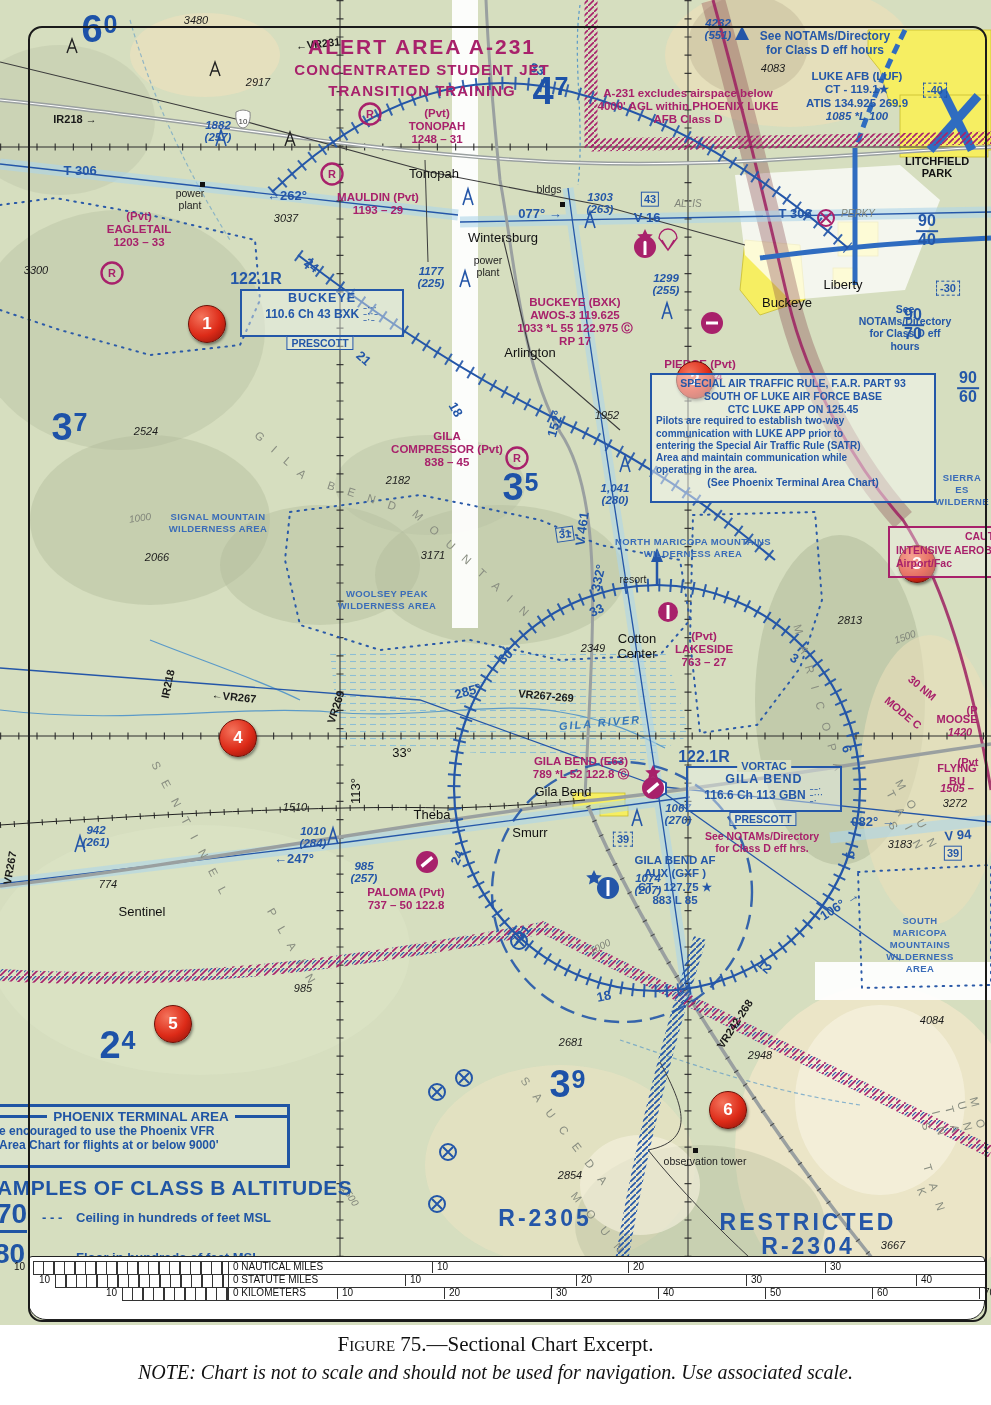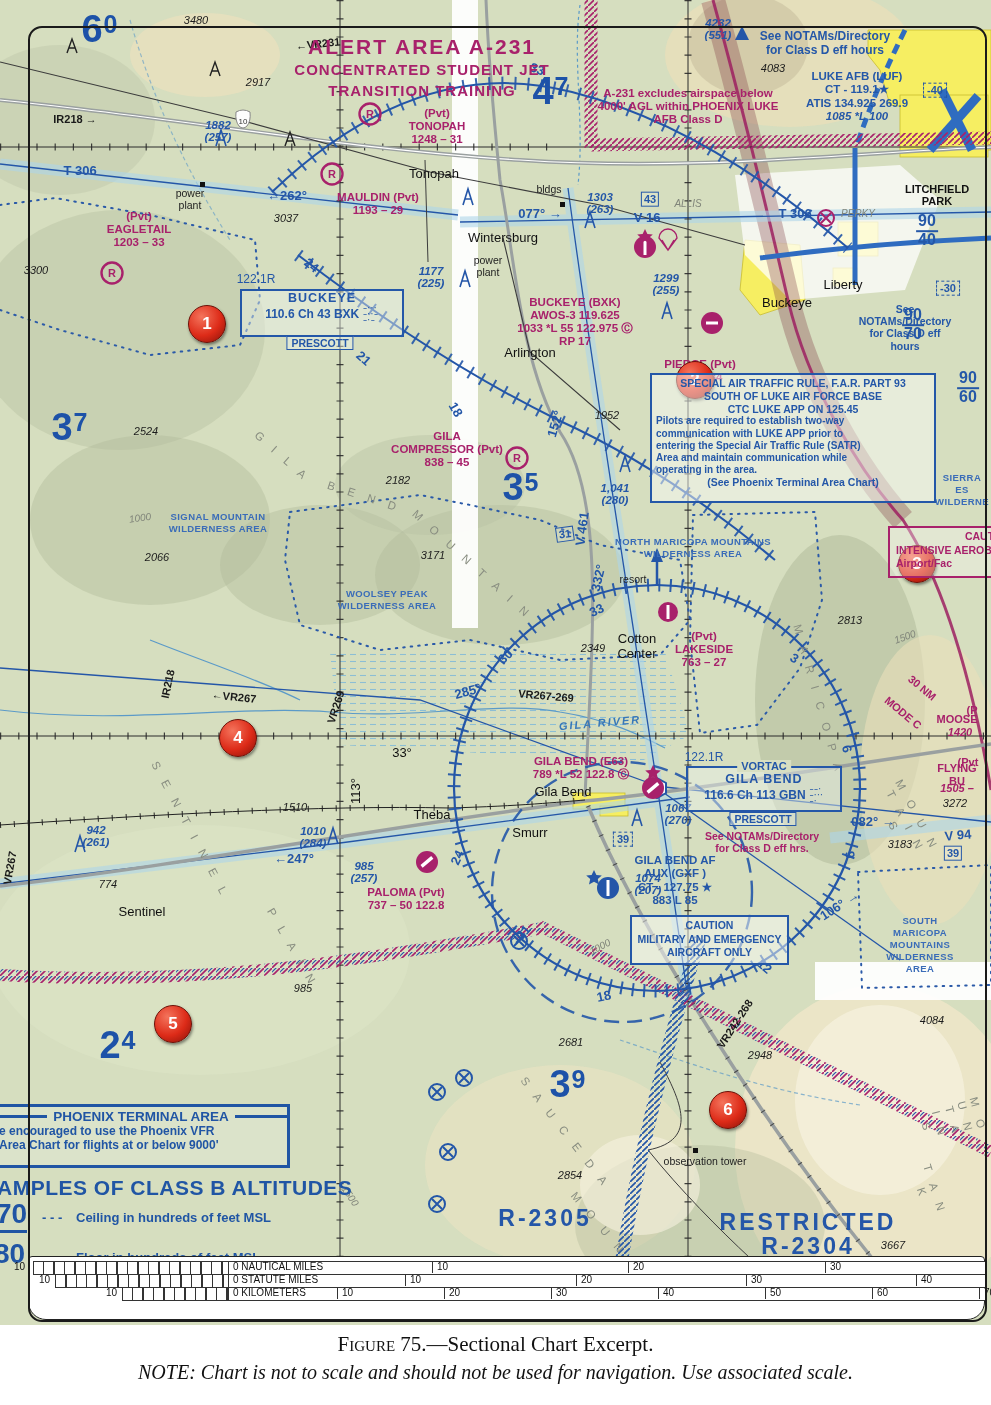--- a/index.html
+++ b/index.html
@@ -40,21 +40,21 @@
           color:#fff;font-weight:bold;font-size:17px;display:flex;align-items:center;justify-content:center;}
   .chartbox{position:absolute;border:2px solid #2457a8;background:rgba(248,250,246,.5);color:#2457a8;
             font-weight:bold;text-align:center;}
   .satr{left:650px;top:373px;width:282px;height:124px;font-size:10.5px;line-height:1.22;padding-top:2px;}
   .satr .body{text-align:left;padding-left:4px;font-size:10px;}
   .cautmil{left:630px;top:915px;width:155px;height:44px;font-size:10.5px;line-height:1.3;padding-top:2px;}
   .cautint{left:888px;top:526px;width:170px;height:46px;border-color:#a8216b;color:#a8216b;
            font-size:10.5px;line-height:1.3;text-align:left;padding:2px 0 0 6px;background:rgba(248,250,246,.35);}
   .vorbox{position:absolute;border:2px solid #2457a8;background:rgba(235,242,235,.45);color:#2457a8;
           font-weight:bold;text-align:center;}
-  .vorfreq{position:absolute;transform:translate(-50%,-50%);color:#2457a8;font-weight:normal;font-size:12px;}
+  .vorfreq{position:absolute;transform:translate(-50%,-50%);color:#2457a8;font-weight:bold;font-size:16px;}
   .vorname{font-size:12.5px;letter-spacing:1px;}
   .vorfl{font-size:12px;display:flex;align-items:center;justify-content:center;gap:4px;}
   .morse{font-size:6.5px;line-height:.95;white-space:pre-line;letter-spacing:1px;text-align:left;}
   .bracket{position:absolute;transform:translateX(-50%);border:1.5px solid #2457a8;color:#2457a8;
            font-weight:bold;font-size:10.5px;padding:0 4px;background:rgba(235,242,235,.45);}
   .vortaclab{position:absolute;left:50%;top:-8px;transform:translateX(-50%);background:#d8dfc2;
              padding:0 4px;font-size:11px;}
   .phx{position:absolute;left:-8px;top:1104px;width:292px;height:58px;border:3px solid #2055a4;color:#2055a4;
        background:rgba(235,242,235,.25);}
   .phx .ttl{display:flex;align-items:center;gap:6px;font-weight:bold;font-size:13.5px;margin-top:2px;}
@@ -351,21 +351,21 @@
         <div class="lbl elev" style="left: 932px; top: 1020px;">4084</div>
         <div class="lbl elevg" style="left: 140px; top: 518px; transform: translate(-50%, -50%) rotate(-8deg);">1000</div>
         <div class="lbl elevg" style="left: 600px; top: 947px; transform: translate(-50%, -50%) rotate(-28deg);">1000</div>
         <div class="lbl elevg" style="left: 905px; top: 637px; transform: translate(-50%, -50%) rotate(-20deg);">1500</div>
         <div class="lbl elevg" style="left: 350px; top: 1196px; transform: translate(-50%, -50%) rotate(55deg);">1500</div>
         <div class="lbl town" style="left: 434px; top: 174px;">Tonopah</div>
         <div class="lbl town" style="left: 503px; top: 238px;">Wintersburg</div>
         <div class="lbl town" style="left: 530px; top: 353px;">Arlington</div>
         <div class="lbl town" style="left: 787px; top: 303px;">Buckeye</div>
         <div class="lbl town" style="left: 843px; top: 285px;">Liberty</div>
-        <div class="lbl townb" style="left: 937px; top: 167px; margin-top: 28px;">LITCHFIELD
+        <div class="lbl townb" style="left: 937px; top: 167px;">LITCHFIELD
 PARK</div>
         <div class="lbl town" style="left: 563px; top: 792px;">Gila Bend</div>
         <div class="lbl town" style="left: 432px; top: 815px;">Theba</div>
         <div class="lbl town" style="left: 530px; top: 833px;">Smurr</div>
         <div class="lbl town" style="left: 142px; top: 912px;">Sentinel</div>
         <div class="lbl town" style="left: 637px; top: 647px;">Cotton
 Center</div>
         <div class="lbl small" style="left: 549px; top: 190px;">bldgs</div>
         <div class="lbl small" style="left: 190px; top: 200px;">power
 plant</div>
@@ -556,25 +556,20 @@
       <div class="vorname" style="margin-top:4px">GILA BEND</div>
       <div class="vorfl">
           <span>116.6 Ch 113 GBN</span>
           <span class="morse">––·
 –···
 –·</span>
         </div>
     </div>
     <div class="bracket" style="left:763px;top:812px">PRESCOTT</div>
 
-    <div class="chartbox cautmil">
-      <div>CAUTION</div>
-        <div>MILITARY AND EMERGENCY</div>
-        <div>AIRCRAFT ONLY</div>
-    </div>
     <div class="chartbox cautint">
       <div style="text-align:center">CAUTI</div>
         <div>INTENSIVE AEROB</div>
         <div>Airport/Fac</div>
     </div>
 
     <div class="phx">
       <div class="ttl">
           <span class="rule"></span>
           <span>PHOENIX TERMINAL AREA</span>

